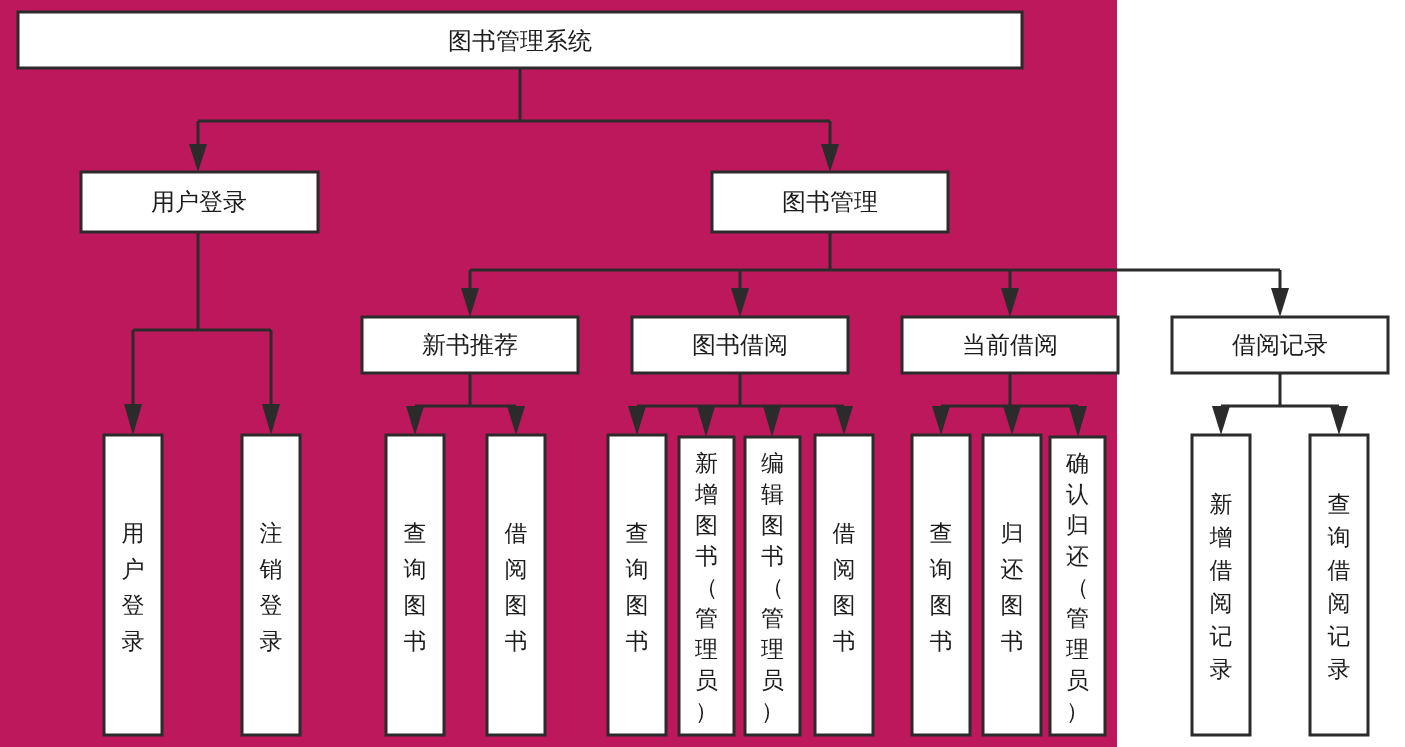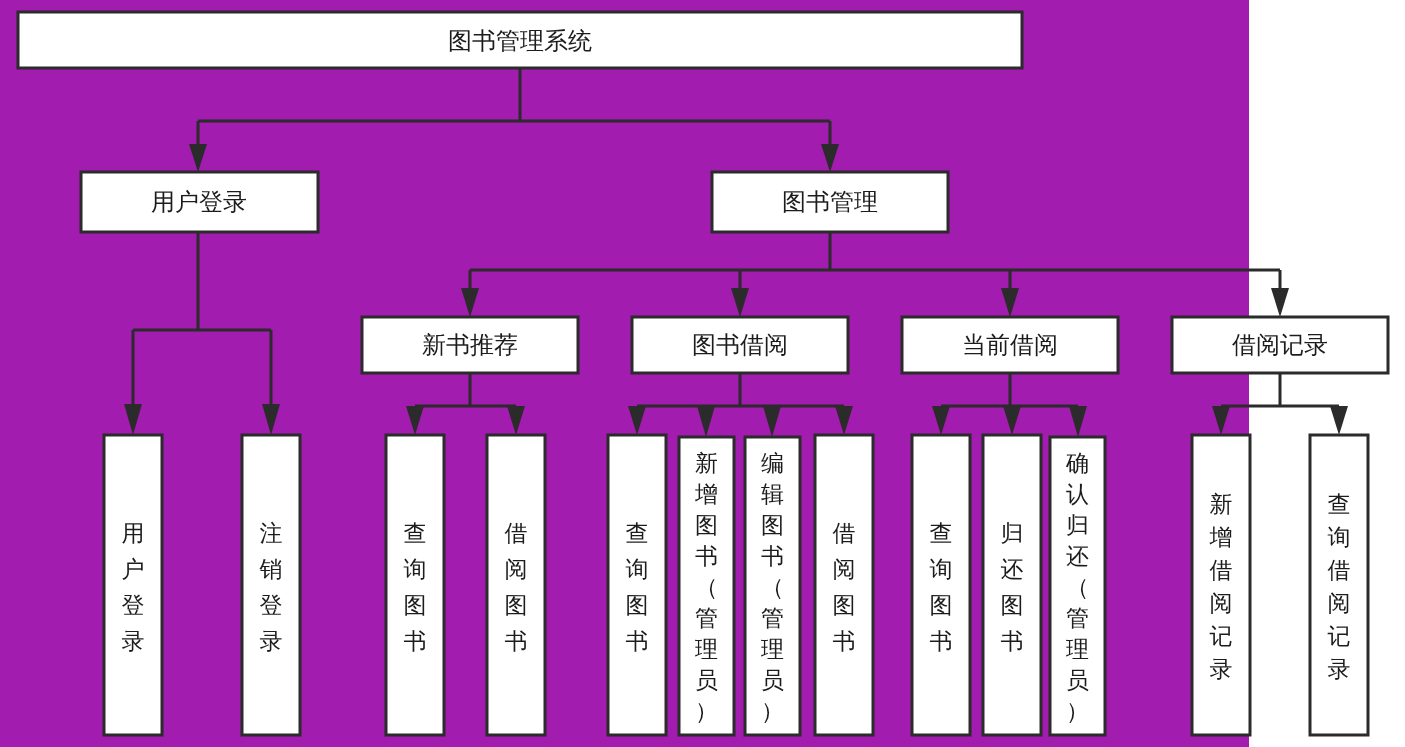--- a/index.html
+++ b/index.html
@@ -10,23 +10,23 @@
   }
   body {
     width: 1405px;
     height: 747px;
     font-family: "DejaVu Sans", "Liberation Sans", sans-serif;
     overflow: hidden;
     position: relative;
   }
   #diagram-root {
     position: relative;
-    width: 1249px;
+    width: 1117px;
     height: 747px;
-    background: #a21caf;
+    background: #be185d;
   }
   svg#flowchart {
     display: block;
     width: 1405px;
     height: 747px;
   }
   .node-box {
     fill: #ffffff;
     stroke: #2b2b2b;
     stroke-width: 3;

